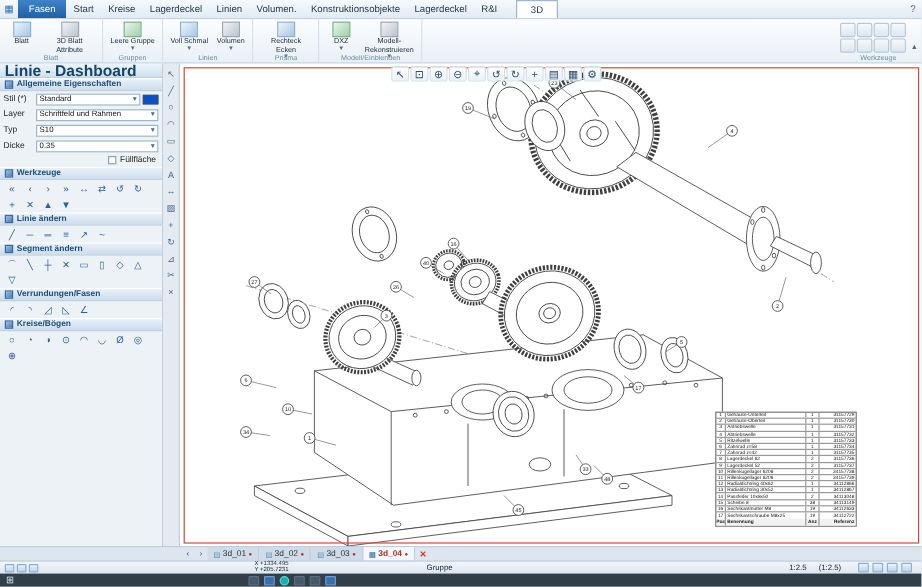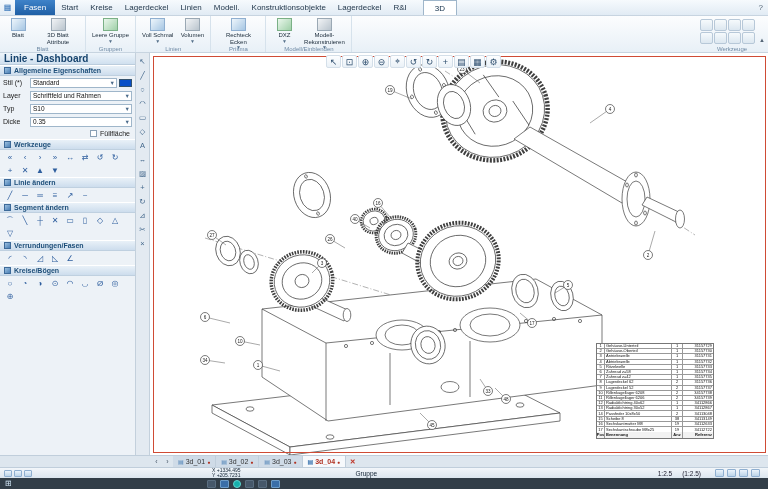--- a/index.html
+++ b/index.html
@@ -22,21 +22,21 @@
   .ricon.green{background:linear-gradient(135deg,#eaf7ec,#9fd0a8);border-color:#7ab086;}
   .ricon.gray{background:linear-gradient(135deg,#f2f4f6,#b9c4cd);border-color:#9aa8b4;}
   .rlbl{font-size:6px;line-height:1.1;text-align:center;color:#20303f;}
   .rarrow{font-size:5px;color:#55708a;line-height:1;}
   #ribbon-tools{margin-left:auto;display:flex;flex-wrap:wrap;width:64px;align-content:flex-start;gap:1px;padding-top:2px;}
   .rt{width:13px;height:12px;border:1px solid #b7c8d8;background:linear-gradient(#f6fafc,#dce7f0);border-radius:2px;}
   #ribbon-collapse{position:absolute;right:3px;bottom:9px;font-size:6px;color:#567;}
 
   
   #sidebar{position:absolute;left:0;top:53px;width:136px;height:402px;background:#edf2f7;border-right:1px solid #c3d0dc;overflow:hidden;}
-  #sb-title{height:12px;background:linear-gradient(#eef5fb,#d0e0ef);border-bottom:1px solid #bccddd;font-size:10px;font-weight:bold;color:#16436d;display:flex;align-items:center;padding:0 4px;}
+  #sb-title{height:12px;background:linear-gradient(#eef5fb,#d0e0ef);border-bottom:1px solid #bccddd;font-size:13px;font-weight:bold;color:#16436d;display:flex;align-items:center;padding:0 4px;}
   .sb-hdr{height:11px;background:linear-gradient(#e9f1f8,#cddded);border-top:1px solid #fff;border-bottom:1px solid #bfd0e0;display:flex;align-items:center;gap:3px;padding:0 4px;font-size:7px;font-weight:bold;color:#1d4e79;}
   .hdr-ic{width:7px;height:7px;background:linear-gradient(135deg,#9cc0e0,#4a7fb5);border:1px solid #3d6a99;flex:none;}
   .frow{display:flex;align-items:center;height:13px;padding:0 3px;font-size:7px;color:#222;}
   .flabel{width:27px;flex:none;}
   .fsel{flex:1;height:10px;background:#fff;border:1px solid #9fb6ca;font-size:6.5px;display:flex;align-items:center;padding:0 8px 0 2px;position:relative;color:#111;white-space:nowrap;overflow:hidden;}
   .caret{position:absolute;right:1px;top:1px;font-size:5.5px;color:#4a6a8a;}
   .swatch{width:13px;height:8px;border:1px solid #34526d;margin-left:2px;flex:none;}
   .chkrow{display:flex;justify-content:flex-end;align-items:center;gap:3px;height:11px;padding:0 5px;font-size:7px;color:#222;}
   .chk{width:7px;height:7px;border:1px solid #8aa0b5;background:#fff;}
   .igrid{display:flex;flex-wrap:wrap;padding:1px 3px;gap:1px;}
@@ -97,21 +97,21 @@
 
 <div id="menubar">
   <span id="app-icon">▦</span>
   <div id="file-btn">Fasen</div>
   <div id="menu-tabs" style="display:flex;">
 
   <div class="mtab">Start</div>
       <div class="mtab">Kreise</div>
       <div class="mtab">Lagerdeckel</div>
       <div class="mtab">Linien</div>
-      <div class="mtab">Modell.</div>
+      <div class="mtab">Volumen.</div>
       <div class="mtab">Konstruktionsobjekte</div>
       <div class="mtab">Lagerdeckel</div>
       <div class="mtab">R&amp;I</div>
     </div>
   <div id="tab3d">3D</div>
   <div id="menubar-right">
     <span>?</span>
   </div>
 </div>
 

